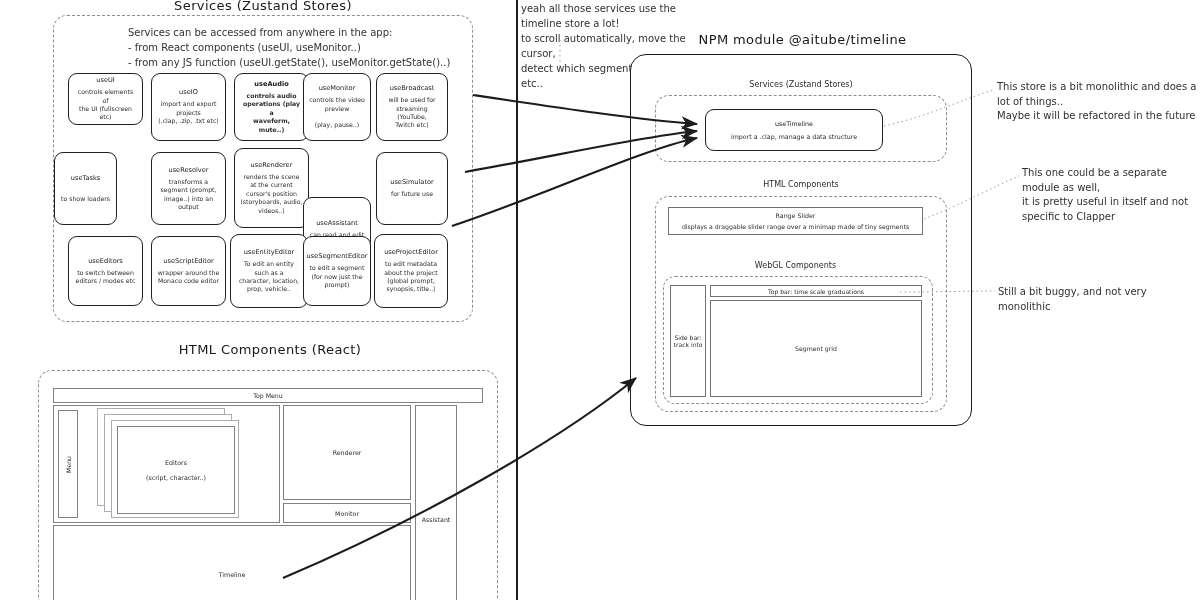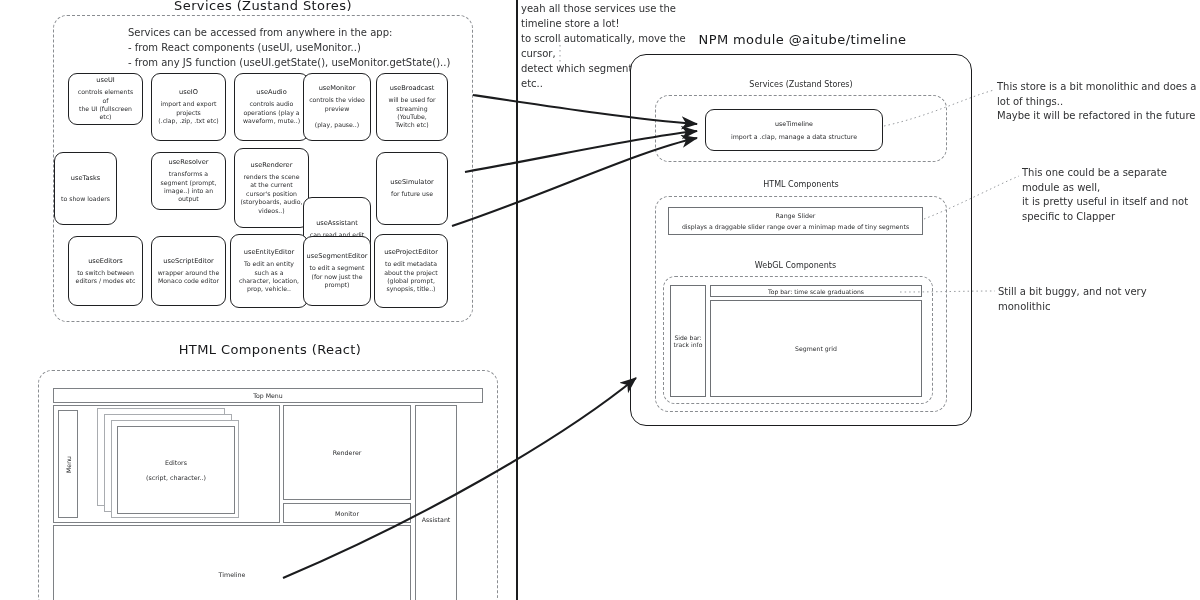--- a/index.html
+++ b/index.html
@@ -62,21 +62,21 @@
     <span class="desc" style="white-space:pre-line">controls elements of
 the UI (fullscreen
 etc)</span>
   </div>
   <div class="abs card" style="left:151px;top:73px;width:75px;height:68px;">
     <span class="ttl">useIO</span>
     <span class="desc" style="white-space:pre-line">import and export
 projects
 (.clap, .zip, .txt etc)</span>
   </div>
-  <div class="abs card" style="left:234px;top:73px;width:75px;height:68px;">
+  <div class="abs card" style="left:234px;top:73px;width:75px;height:68px;font-weight:bold;">
     <span class="ttl">useAudio</span>
     <span class="desc" style="white-space:pre-line">controls audio
 operations (play a
 waveform, mute..)</span>
   </div>
   <div class="abs card" style="left:303px;top:73px;width:68px;height:68px;">
     <span class="ttl">useMonitor</span>
     <span class="desc" style="white-space:pre-line">controls the video
 preview
 
@@ -87,21 +87,21 @@
     <span class="desc" style="white-space:pre-line">will be used for
 streaming (YouTube,
 Twitch etc)</span>
   </div>
 
   <div class="abs card" style="left:54px;top:152px;width:63px;height:73px;">
     <span class="ttl">useTasks</span>
     <span class="desc" style="white-space:pre-line">
 to show loaders</span>
   </div>
-  <div class="abs card" style="left:151px;top:152px;width:75px;height:58px;">
+  <div class="abs card" style="left:151px;top:152px;width:75px;height:73px;">
     <span class="ttl">useResolver</span>
     <span class="desc" style="white-space:pre-line">transforms a
 segment (prompt,
 image..) into an
 output</span>
   </div>
   <div class="abs card" style="left:234px;top:148px;width:75px;height:80px;">
     <span class="ttl">useRenderer</span>
     <span class="desc" style="white-space:pre-line">renders the scene
 at the current

